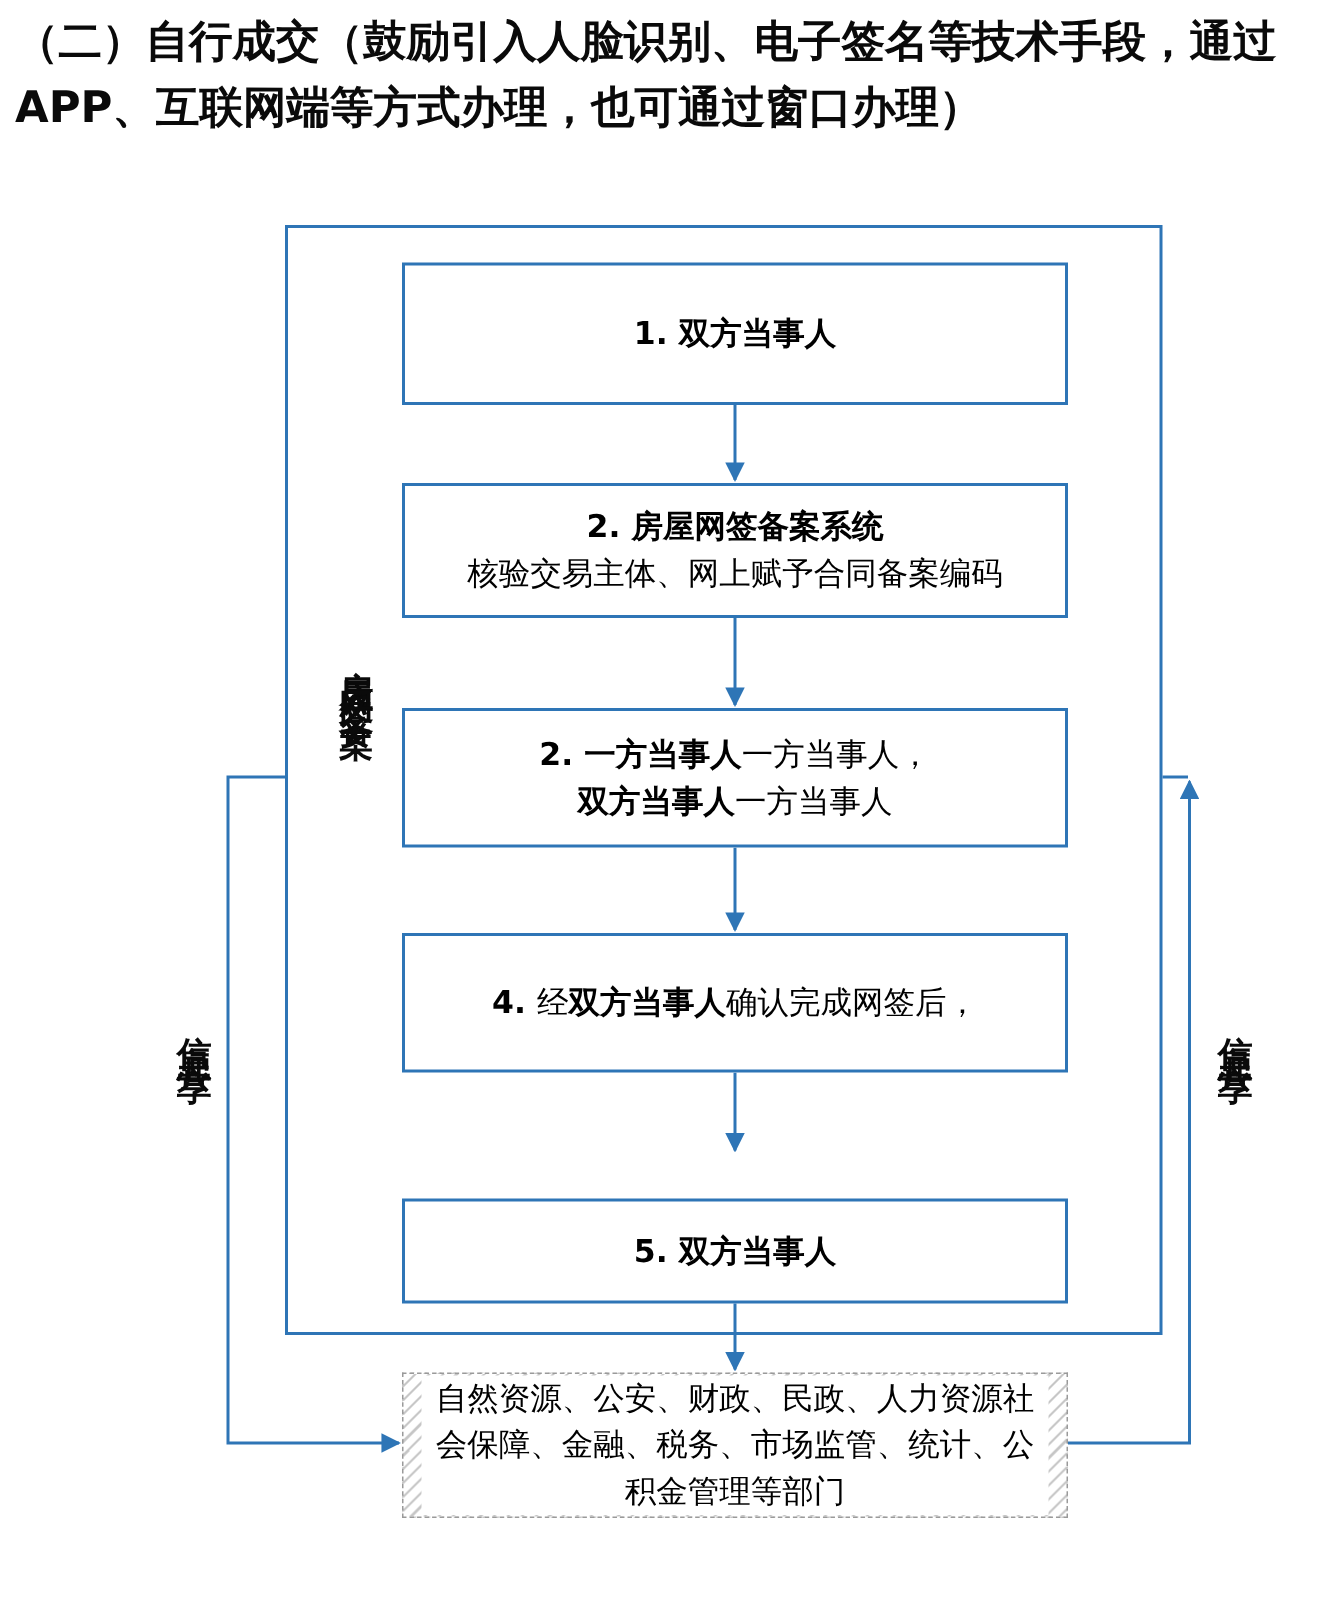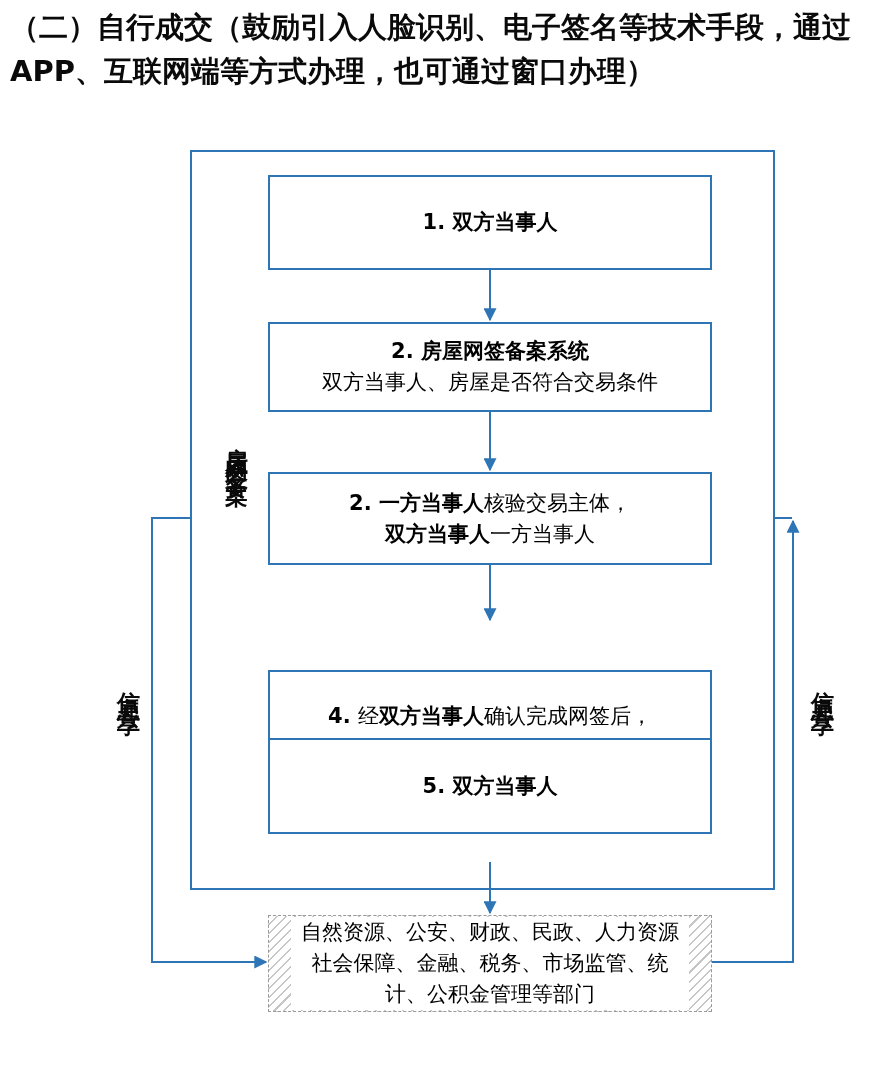--- a/index.html
+++ b/index.html
@@ -55,21 +55,21 @@
     white-space:nowrap;
   }
   .dept-box{
     position:absolute;left:268px;top:915px;width:444px;height:97px;
     box-sizing:border-box;
     border:1px dashed #9a9a9a;
     background:
       repeating-linear-gradient(135deg,#ffffff 0px,#ffffff 5px,#c6c6c6 5px,#c6c6c6 6.5px);
     display:flex;align-items:center;justify-content:center;
     text-align:center;
-    padding:2px 22px;
+    padding:2px 12px;
     font-size:21px;
   }
   .dept-box .dept-text{
     background:#ffffff;
     line-height:31px;
     box-decoration-break:clone;
     -webkit-box-decoration-break:clone;
     padding:0 2px;
   }
 </style>
@@ -102,33 +102,33 @@
 
   <div class="v-label" style="left:114px;top:672px;">信息共享</div>
   <div class="v-label" style="left:808px;top:672px;">信息共享</div>
 
   <div class="flow-box" style="top:175px;height:95px;">
     <div class="line"><span class="b">1. 双方当事人</span></div>
   </div>
 
   <div class="flow-box" style="top:322px;height:90px;">
     <div class="line"><span class="b">2. 房屋网签备案系统</span></div>
-    <div class="line"><span>双方当事人、房屋是否符合交易条件</span></div>
+    <div class="line"><span>核验交易主体、网上赋予合同备案编码</span></div>
   </div>
 
   <div class="flow-box" style="top:472px;height:93px;">
-    <div class="line"><span class="b">2. 一方当事人</span><span>核验交易主体，</span></div>
+    <div class="line"><span class="b">2. 一方当事人</span><span>一方当事人，</span></div>
     <div class="line"><span class="b">双方当事人</span><span>一方当事人</span></div>
   </div>
 
-  <div class="flow-box" style="top:622px;height:93px;margin-top:48px;">
+  <div class="flow-box" style="top:622px;height:93px;">
     <div class="line"><span class="b">4. </span><span>经</span><span class="b">双方当事人</span><span>确认完成网签后，</span></div>
   </div>
 
-  <div class="flow-box" style="top:738px;height:96px;">
+  <div class="flow-box" style="top:799px;height:70px;">
     <div class="line"><span class="b">5. 双方当事人</span></div>
   </div>
 
   <div class="dept-box">
     <span class="dept-text">自然资源、公安、财政、民政、人力资源社会保障、金融、税务、市场监管、统计、公积金管理等部门</span>
   </div>
 
 </div>
 
 </body></html>

